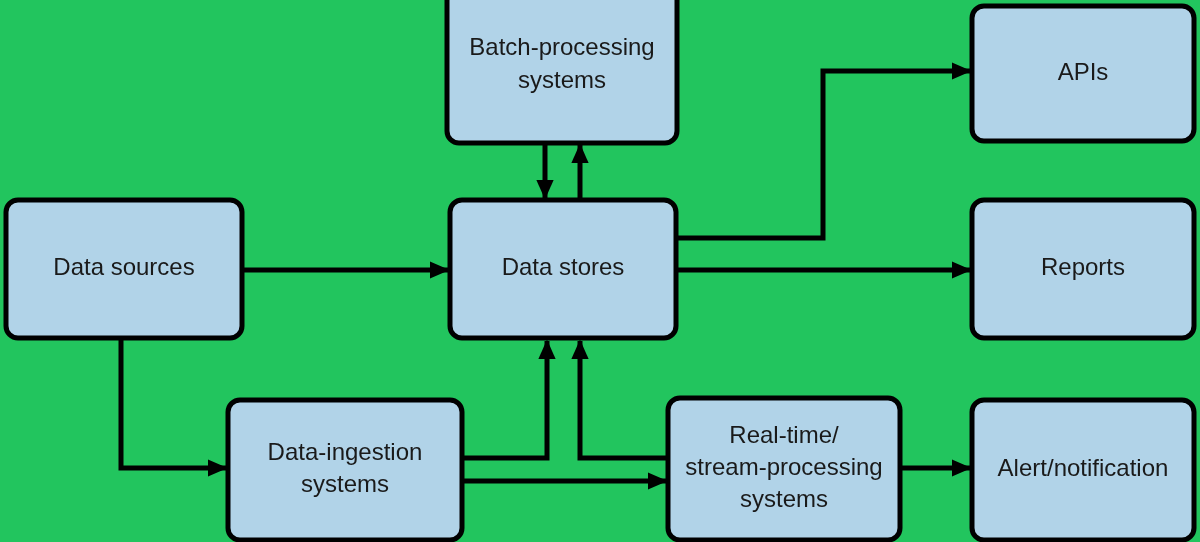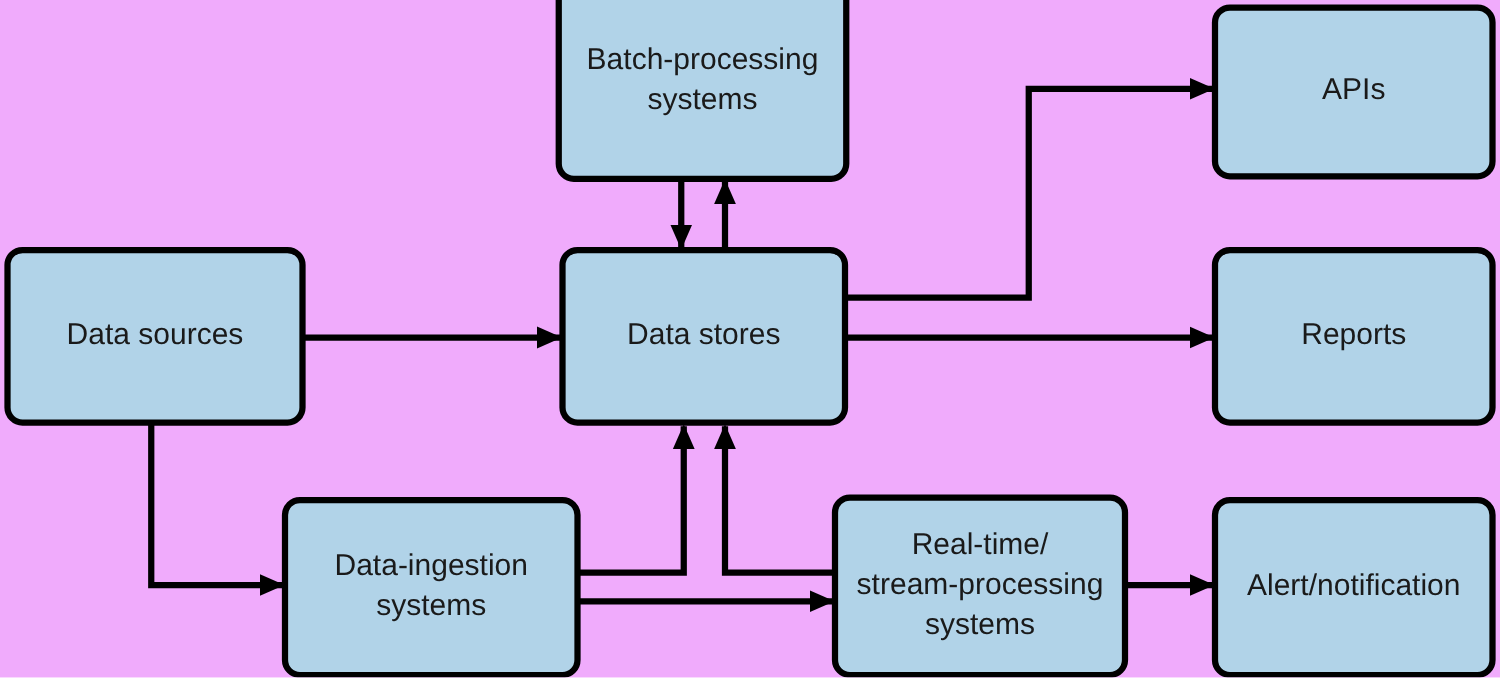--- a/index.html
+++ b/index.html
@@ -10,21 +10,21 @@
   body {
     width: 1200px;
     height: 542px;
     overflow: hidden;
     font-family: "Liberation Sans", sans-serif;
   }
   #diagram-root {
     position: relative;
     width: 1200px;
     height: 542px;
-    background: #f0abfc;
+    background: #22c55e;
   }
   svg#diagram-svg {
     display: block;
     width: 1200px;
     height: 542px;
   }
   .node-rect {
     stroke-linejoin: round;
   }
   .node-label {

